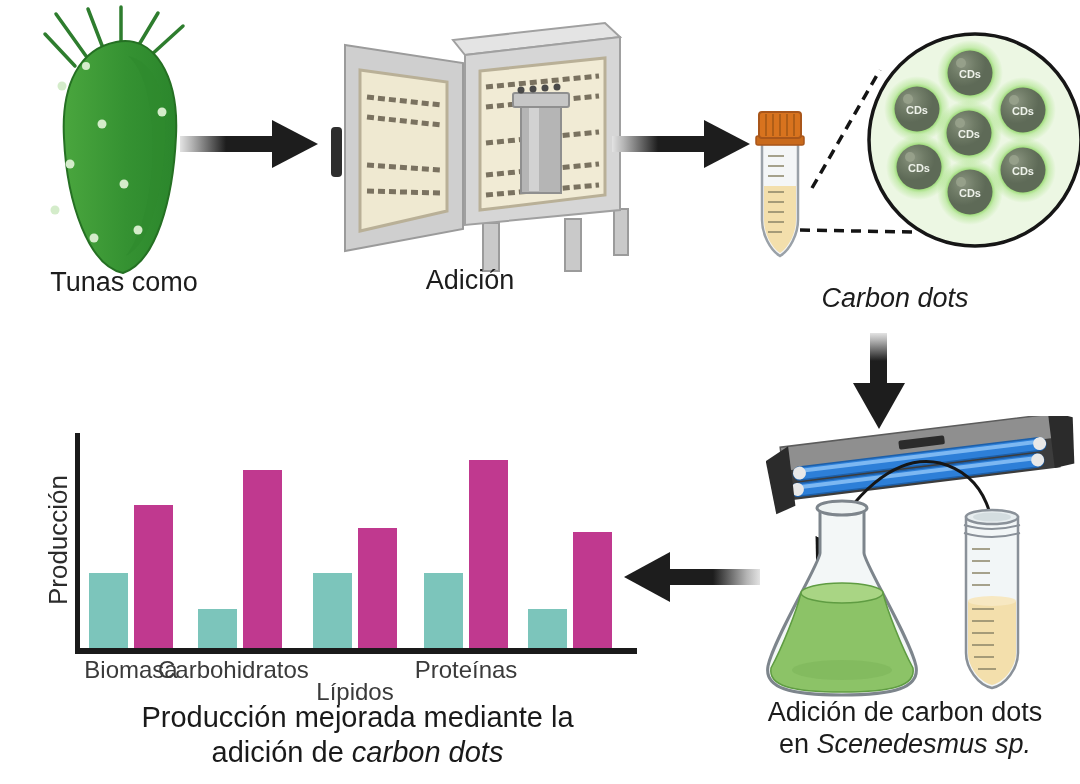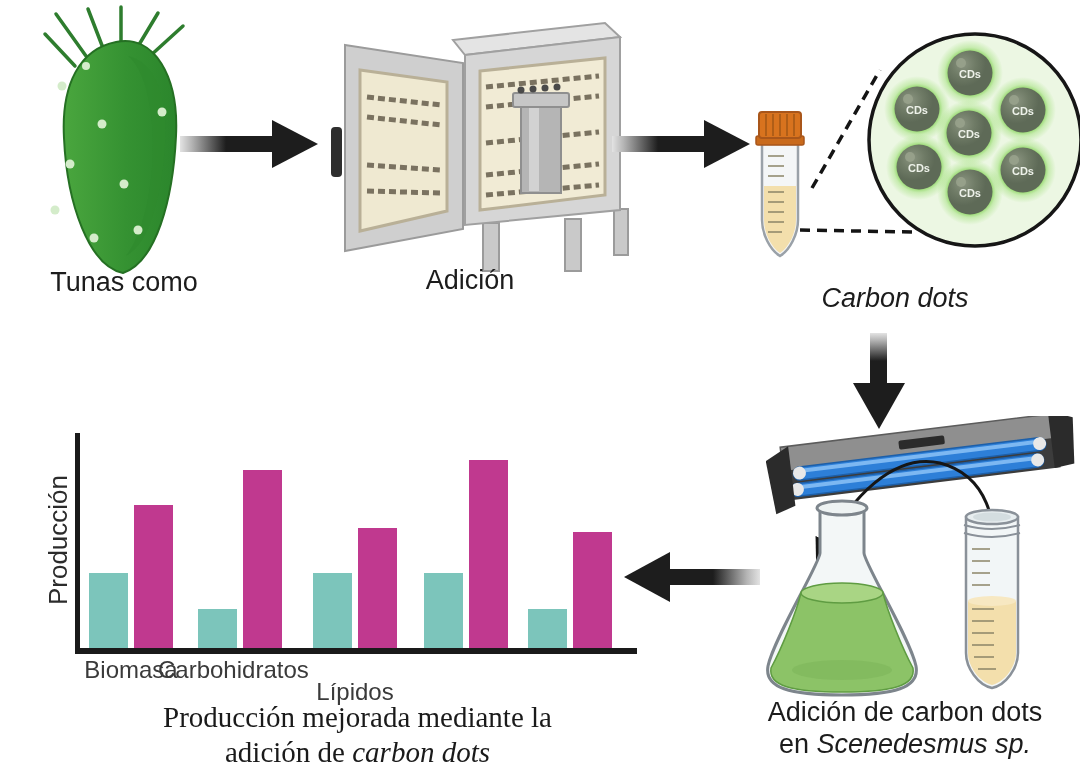--- a/index.html
+++ b/index.html
@@ -3,21 +3,21 @@
 <meta charset="utf-8">
 <style>
   html,body{margin:0;padding:0;}
   body{
     width:1080px;height:784px;position:relative;background:#ffffff;overflow:hidden;
     font-family:"Liberation Sans", sans-serif;color:#1c1c1c;
   }
   .abs{position:absolute;}
   .label{position:absolute;text-align:center;color:#1c1c1c;font-size:27px;line-height:32px;}
   .label-italic{font-style:italic;}
-  .caption{position:absolute;text-align:center;color:#1a1a1a;font-size:29px;line-height:35px;font-family:Liberation Serif, serif;}
+  .caption{position:absolute;text-align:center;color:#1a1a1a;font-size:29px;line-height:35px;}
   
   .chart{position:absolute;left:75px;top:430px;width:565px;height:255px;}
   .chart-ylabel{
     position:absolute;left:-127px;top:95px;width:220px;height:30px;line-height:30px;
     text-align:center;transform:rotate(-90deg);font-size:26px;color:#2b2b2b;
   }
   .axis-y{position:absolute;left:0;top:3px;width:5px;height:220px;background:#1a1a1a;}
   .axis-x{position:absolute;left:0;top:218px;width:562px;height:6px;background:#1a1a1a;}
   .chart-plot{position:absolute;left:0;top:0;width:562px;height:218px;}
   .bar{position:absolute;width:39px;}
@@ -307,20 +307,21 @@
       <div class="bar" style="left: 238px; top: 143px; height: 75px; background: rgb(124, 197, 187);"></div>
       <div class="bar" style="left: 283px; top: 98px; height: 120px; background: rgb(192, 57, 143);"></div>
       <div class="bar" style="left: 349px; top: 143px; height: 75px; background: rgb(124, 197, 187);"></div>
       <div class="bar" style="left: 394px; top: 30px; height: 188px; background: rgb(192, 57, 143);"></div>
       <div class="bar" style="left: 453px; top: 179px; height: 39px; background: rgb(124, 197, 187);"></div>
       <div class="bar" style="left: 498px; top: 102px; height: 116px; background: rgb(192, 57, 143);"></div>
     </div>
 <div class="cat-label" style="left: -19px;">Biomasa</div>
     <div class="cat-label" style="left: 83px;">Carbohidratos</div>
     <div class="cat-label" style="left: 205px; margin-top: 22px;">Lípidos</div>
+    <div class="cat-label" style="left: 316px;">Proteínas</div>
   </div>
 
 <div class="caption" style="left:75px;top:700px;width:565px">
   <div>Producción mejorada mediante la</div>
   <div>
     <span>adición de </span><span class="label-italic">carbon dots</span>
   </div>
 </div>
 
 </body></html>

